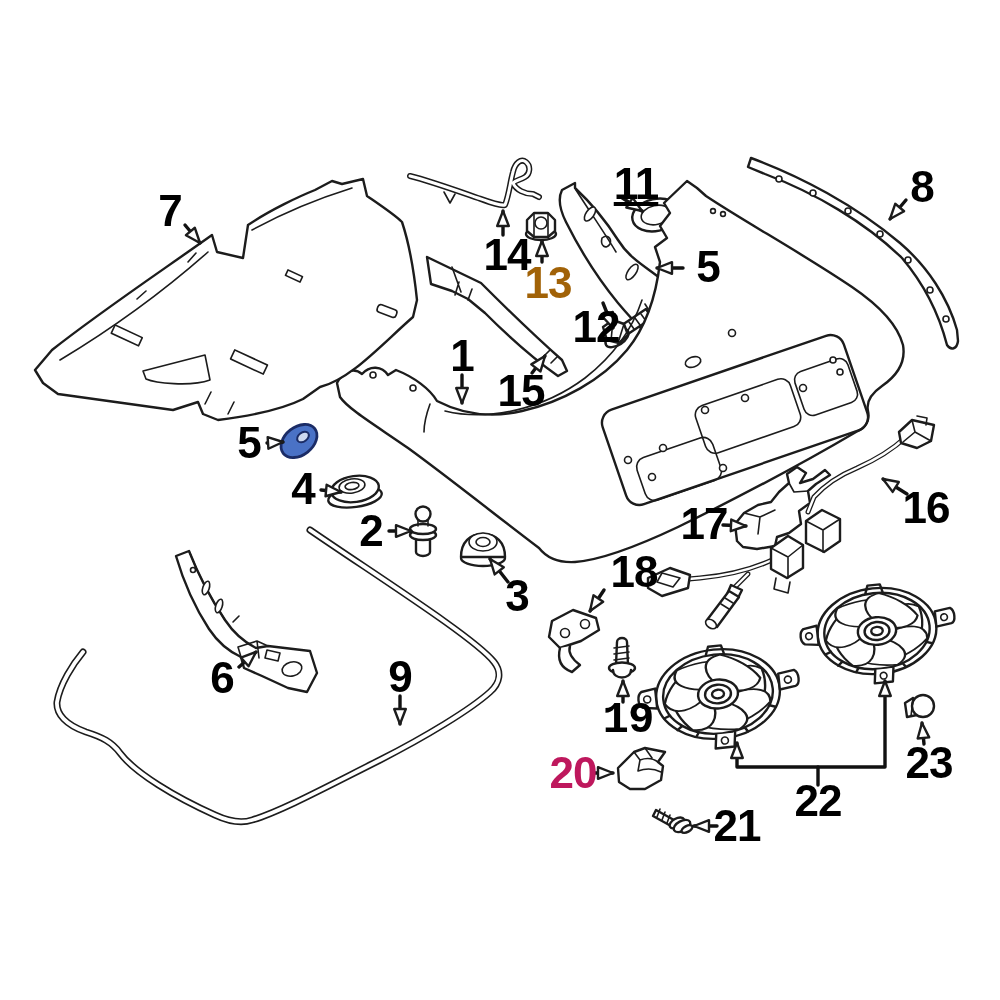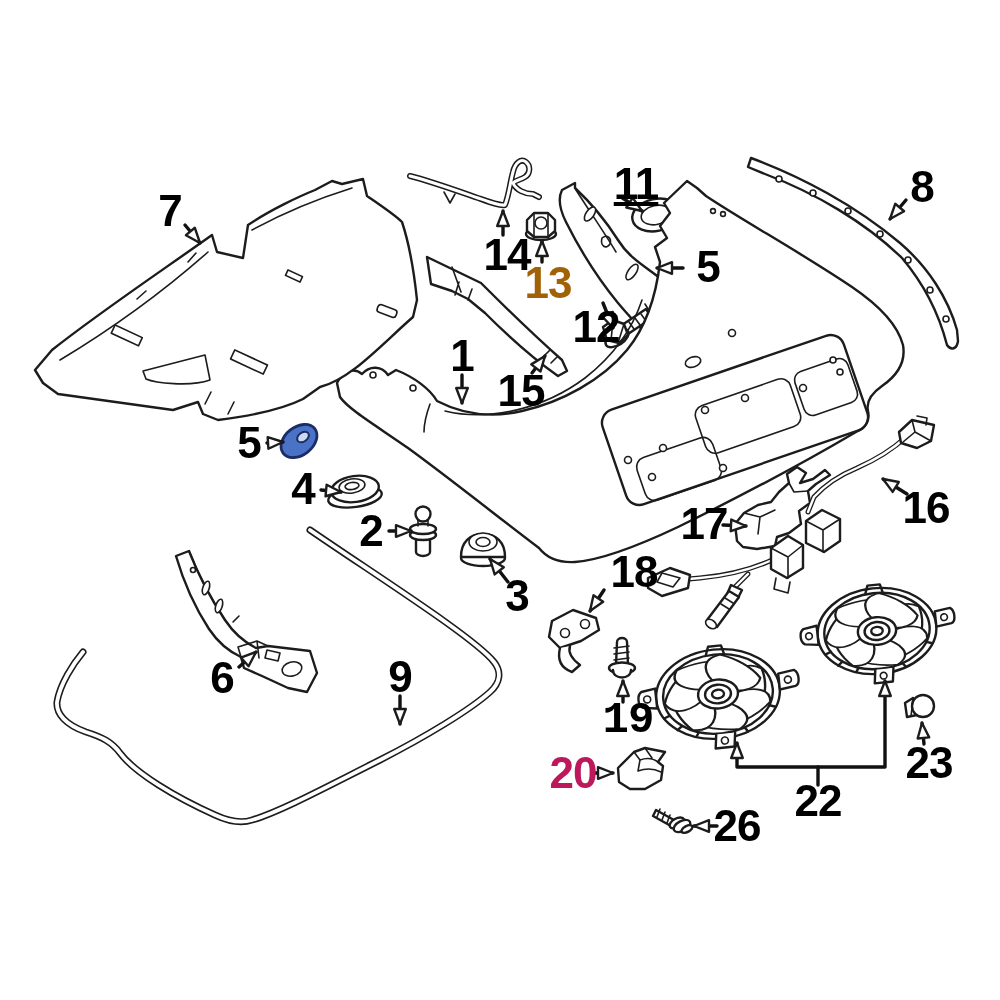--- a/index.html
+++ b/index.html
@@ -322,17 +322,17 @@
       <div class="plabel" style="left: 636px; top: 184px; color: rgb(0, 0, 0); text-decoration: underline;">11</div>
       <div class="plabel" style="left: 596px; top: 282px; color: rgb(0, 0, 0); margin-top: 45px;">12</div>
       <div class="plabel" style="left: 548px; top: 283px; color: #a16207;">13</div>
       <div class="plabel" style="left: 507px; top: 255px; color: rgb(0, 0, 0);">14</div>
       <div class="plabel" style="left: 521px; top: 391px; color: rgb(0, 0, 0);">15</div>
       <div class="plabel" style="left: 926px; top: 508px; color: rgb(0, 0, 0);">16</div>
       <div class="plabel" style="left: 704px; top: 524px; color: rgb(0, 0, 0);">17</div>
       <div class="plabel" style="left: 634px; top: 572px; color: rgb(0, 0, 0);">18</div>
       <div class="plabel" style="left: 628px; top: 720px; color: rgb(0, 0, 0); font-family: Liberation Mono, monospace;">19</div>
       <div class="plabel" style="left: 573px; top: 773px; color: #be185d;">20</div>
-      <div class="plabel" style="left: 737px; top: 826px; color: rgb(0, 0, 0);">26</div>
+      <div class="plabel" style="left: 737px; top: 826px; color: rgb(0, 0, 0);">21</div>
       <div class="plabel" style="left: 818px; top: 801px; color: rgb(0, 0, 0);">22</div>
       <div class="plabel" style="left: 929px; top: 763px; color: rgb(0, 0, 0);">23</div>
     </div>
 </div>
 
 </body></html>

